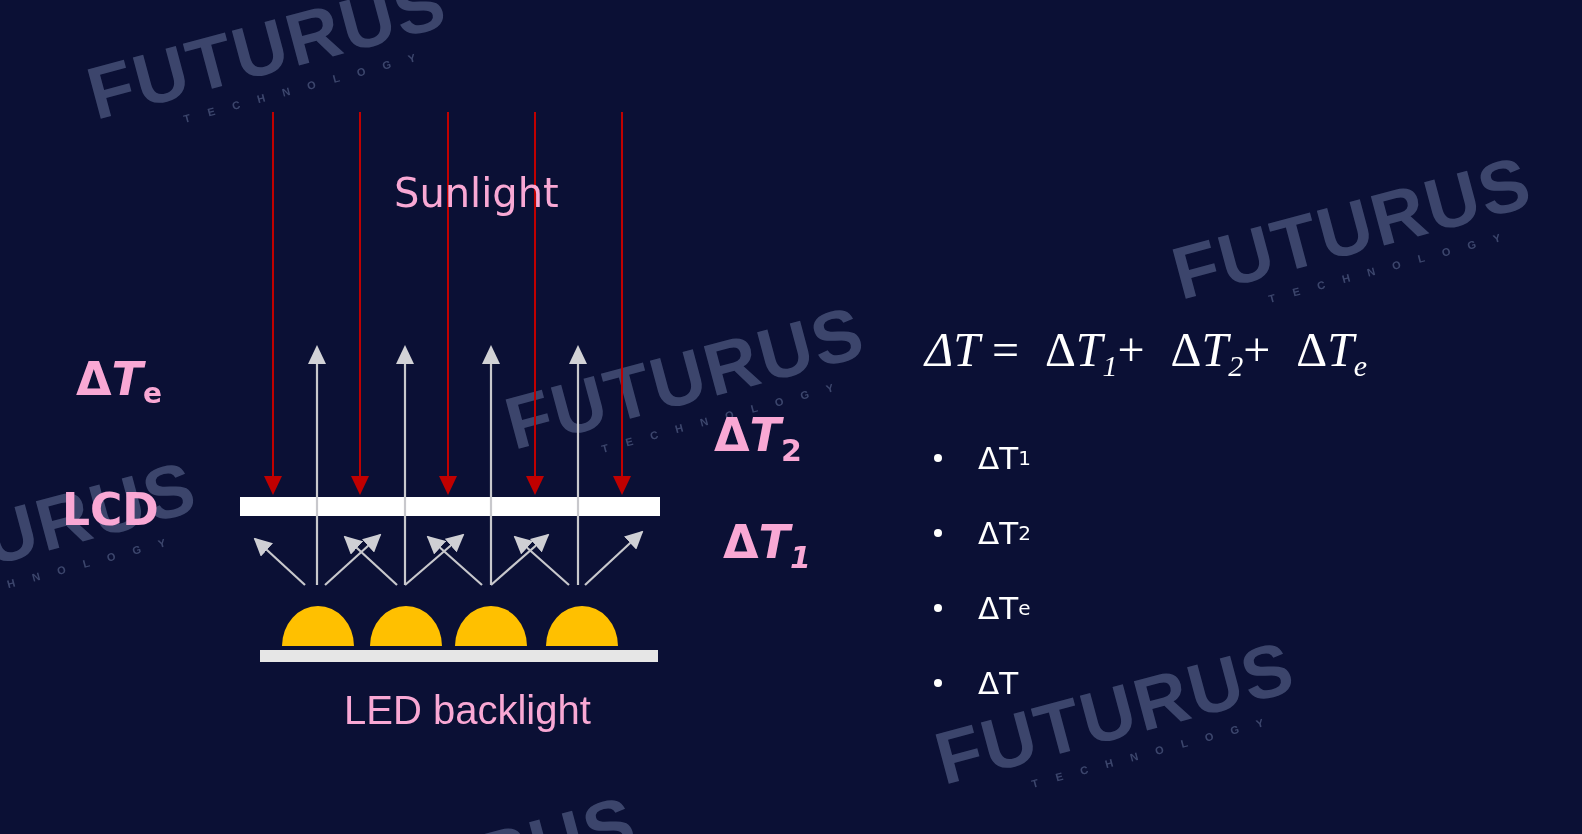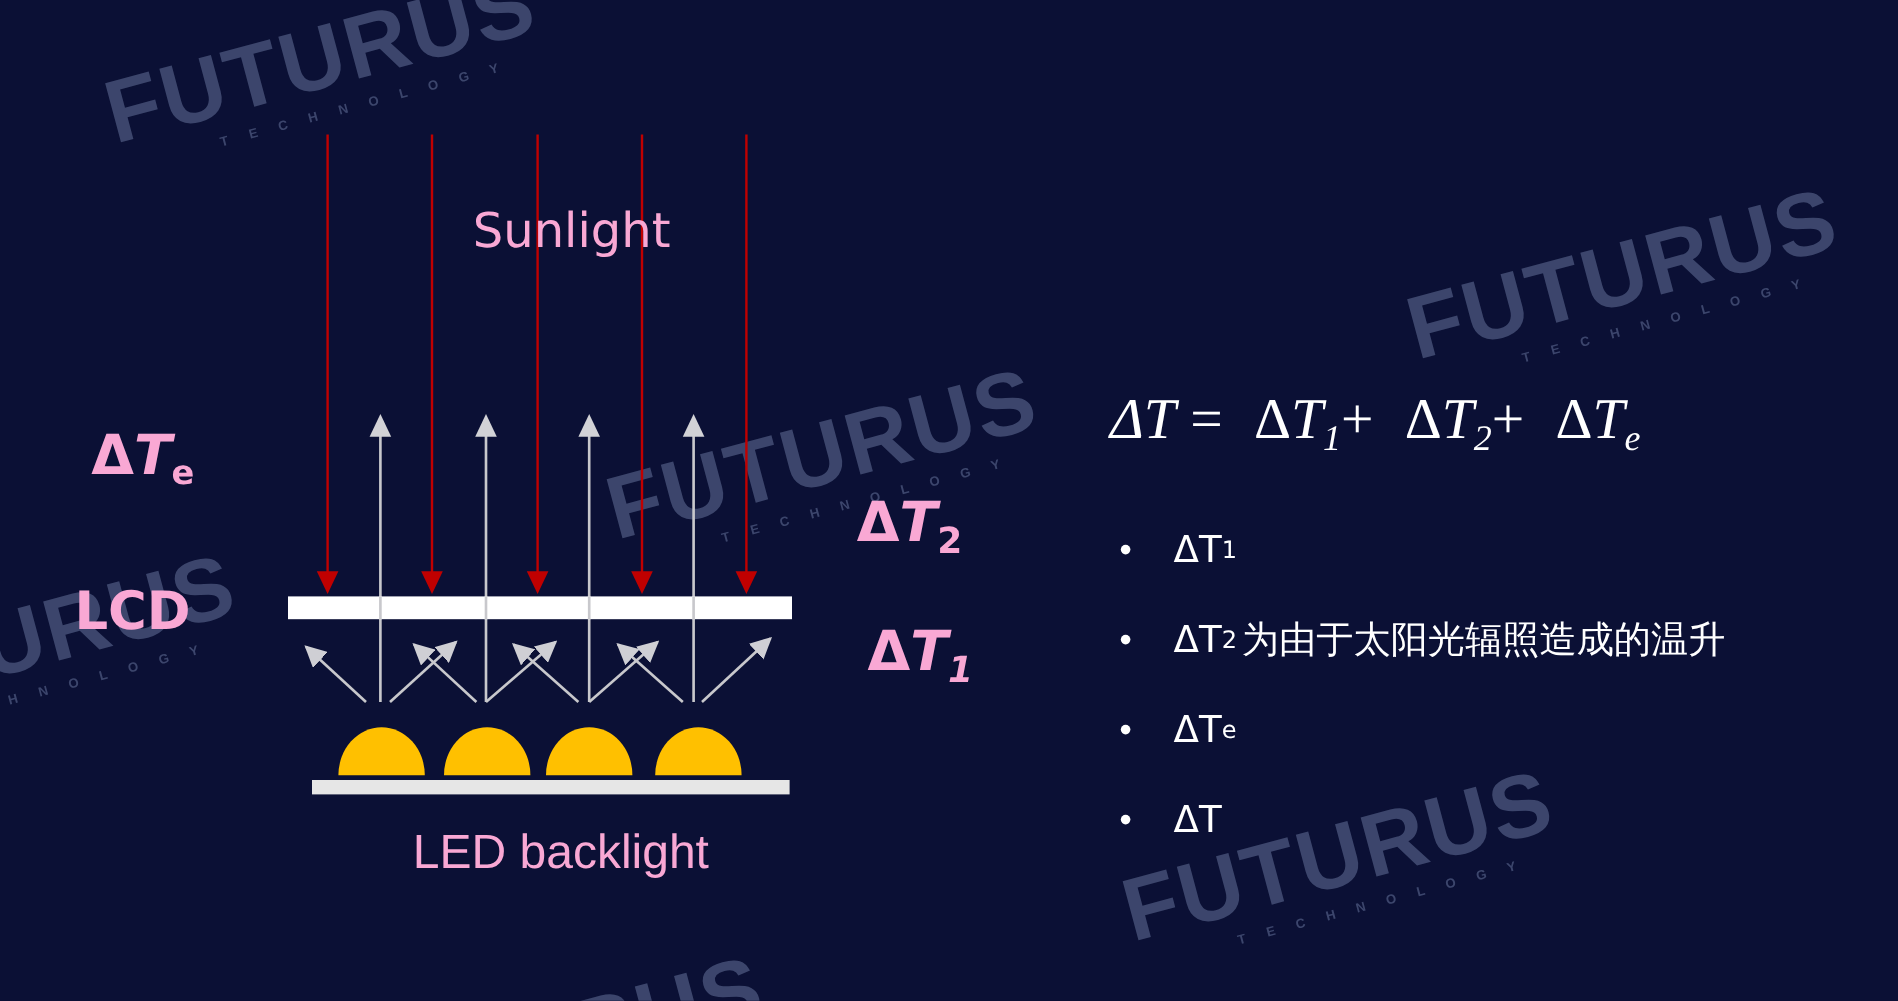--- a/index.html
+++ b/index.html
@@ -195,21 +195,20 @@
 <ul class="bullets">
   <li>
     <span class="dot"></span>
     <span>ΔT</span>
       <sub>1</sub>
   </li>
   <li>
     <span class="dot"></span>
     <span>ΔT</span>
       <sub>2</sub>
-      <span>为由于太阳光辐照造成的温升</span>
   </li>
   <li>
     <span class="dot"></span>
     <span>ΔT</span>
       <sub>e</sub>
   </li>
   <li>
     <span class="dot"></span>
     <span>ΔT</span>
   </li>

